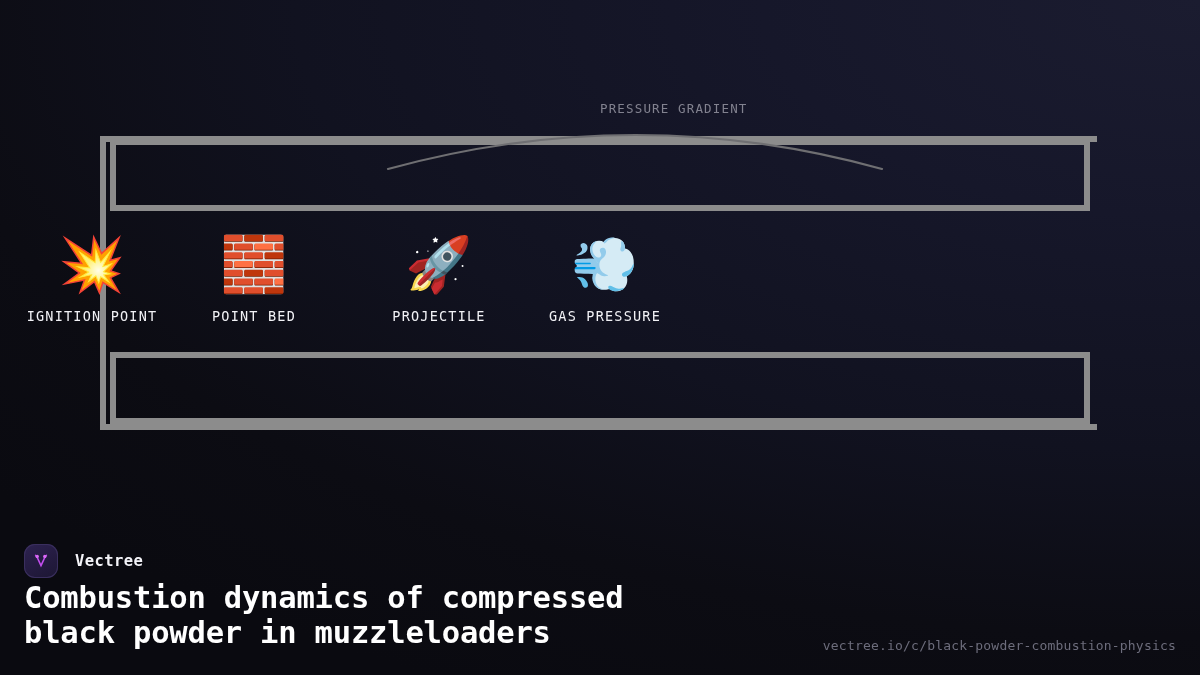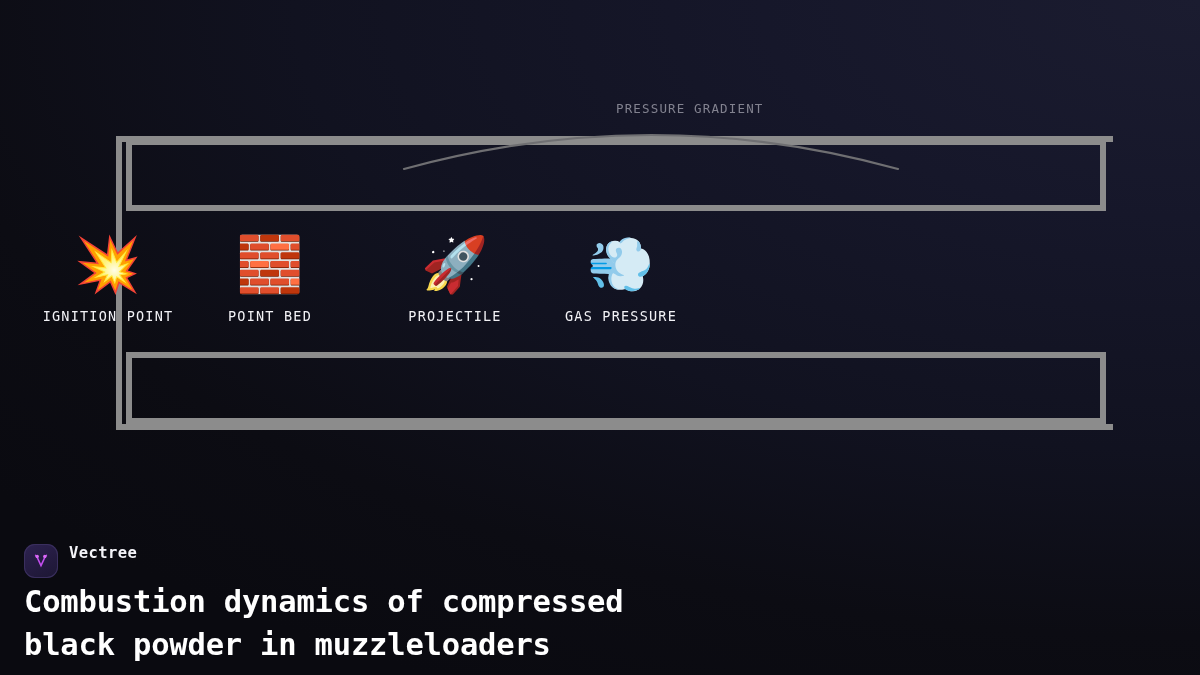--- a/index.html
+++ b/index.html
@@ -19,21 +19,20 @@
     color: #e8e8ef;
     -webkit-font-smoothing: antialiased;
   }
 
   
   #diagram {
     position: absolute;
     left: 0; top: 0;
     width: 952px;
     height: 520px;
-    margin-left: 16px;
   }
   .svg-layer {
     position: absolute;
     left: 0; top: 0;
     width: 1200px;
     height: 520px;
     overflow: visible;
   }
 
   .arc-label {
@@ -73,21 +72,22 @@
     left: 0;
     bottom: 0;
     width: 1200px;
     height: 155px;
   }
   #brand {
     position: absolute;
     left: 24px;
     top: 24px;
     display: flex;
-    gap: 11px;
+    align-items: center;
+    gap: 17px;
   }
   #brand-mark {
     width: 34px;
     height: 34px;
     border-radius: 11px;
     background: linear-gradient(150deg, #2d2250 0%, #241b40 55%, #1c1733 100%);
     box-shadow: inset 0 0 0 1px #3a2f5e;
     display: flex;
     align-items: center;
     justify-content: center;
@@ -98,21 +98,21 @@
     letter-spacing: 0.4px;
     color: #f3f3f8;
   }
   #headline {
     position: absolute;
     left: 24px;
     top: 60px;
     width: 790px;
     font-size: 30.5px;
     font-weight: bold;
-    line-height: 43px;
+    line-height: 35px;
     letter-spacing: -0.2px;
     color: #ffffff;
     white-space: pre-line;
   }
   #url {
     position: absolute;
     right: 24px;
     bottom: 22px;
     font-size: 13px;
     letter-spacing: 0.2px;
@@ -177,16 +177,17 @@
           <circle cx="6.2" cy="5.4" r="1.7" fill="#d96bf5"></circle>
           <circle cx="13.8" cy="5.4" r="1.7" fill="#d96bf5"></circle>
         </svg>
       </div>
       <div id="brand-name">Vectree</div>
     </div>
 
     <div id="headline">Combustion dynamics of compressed
 black powder in muzzleloaders</div>
 
+    <div id="url">vectree.io/c/black-powder-combustion-physics</div>
 
   </div>
 
 </div>
 
 </body></html>

